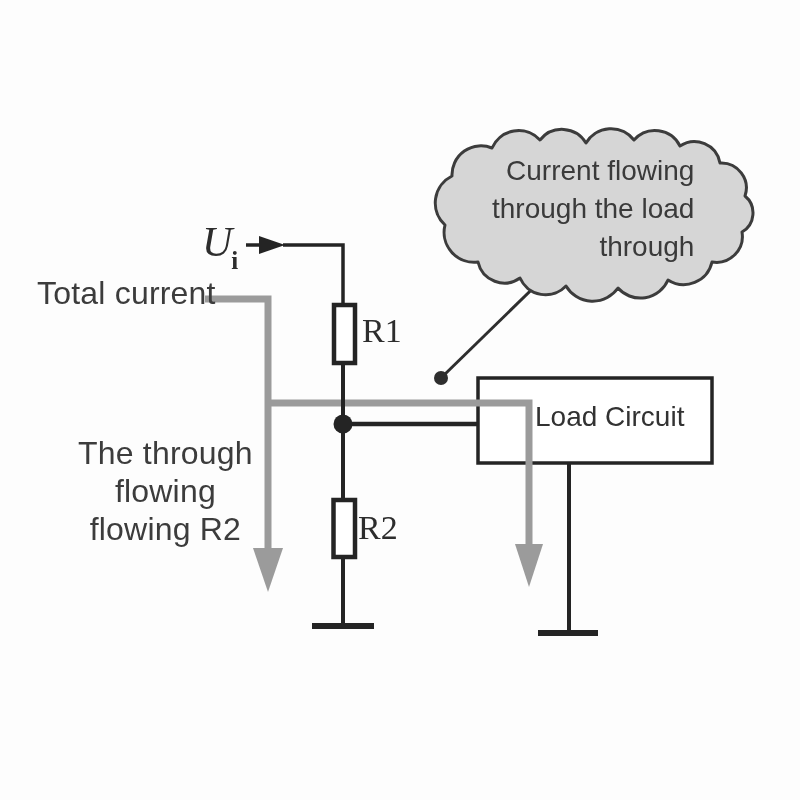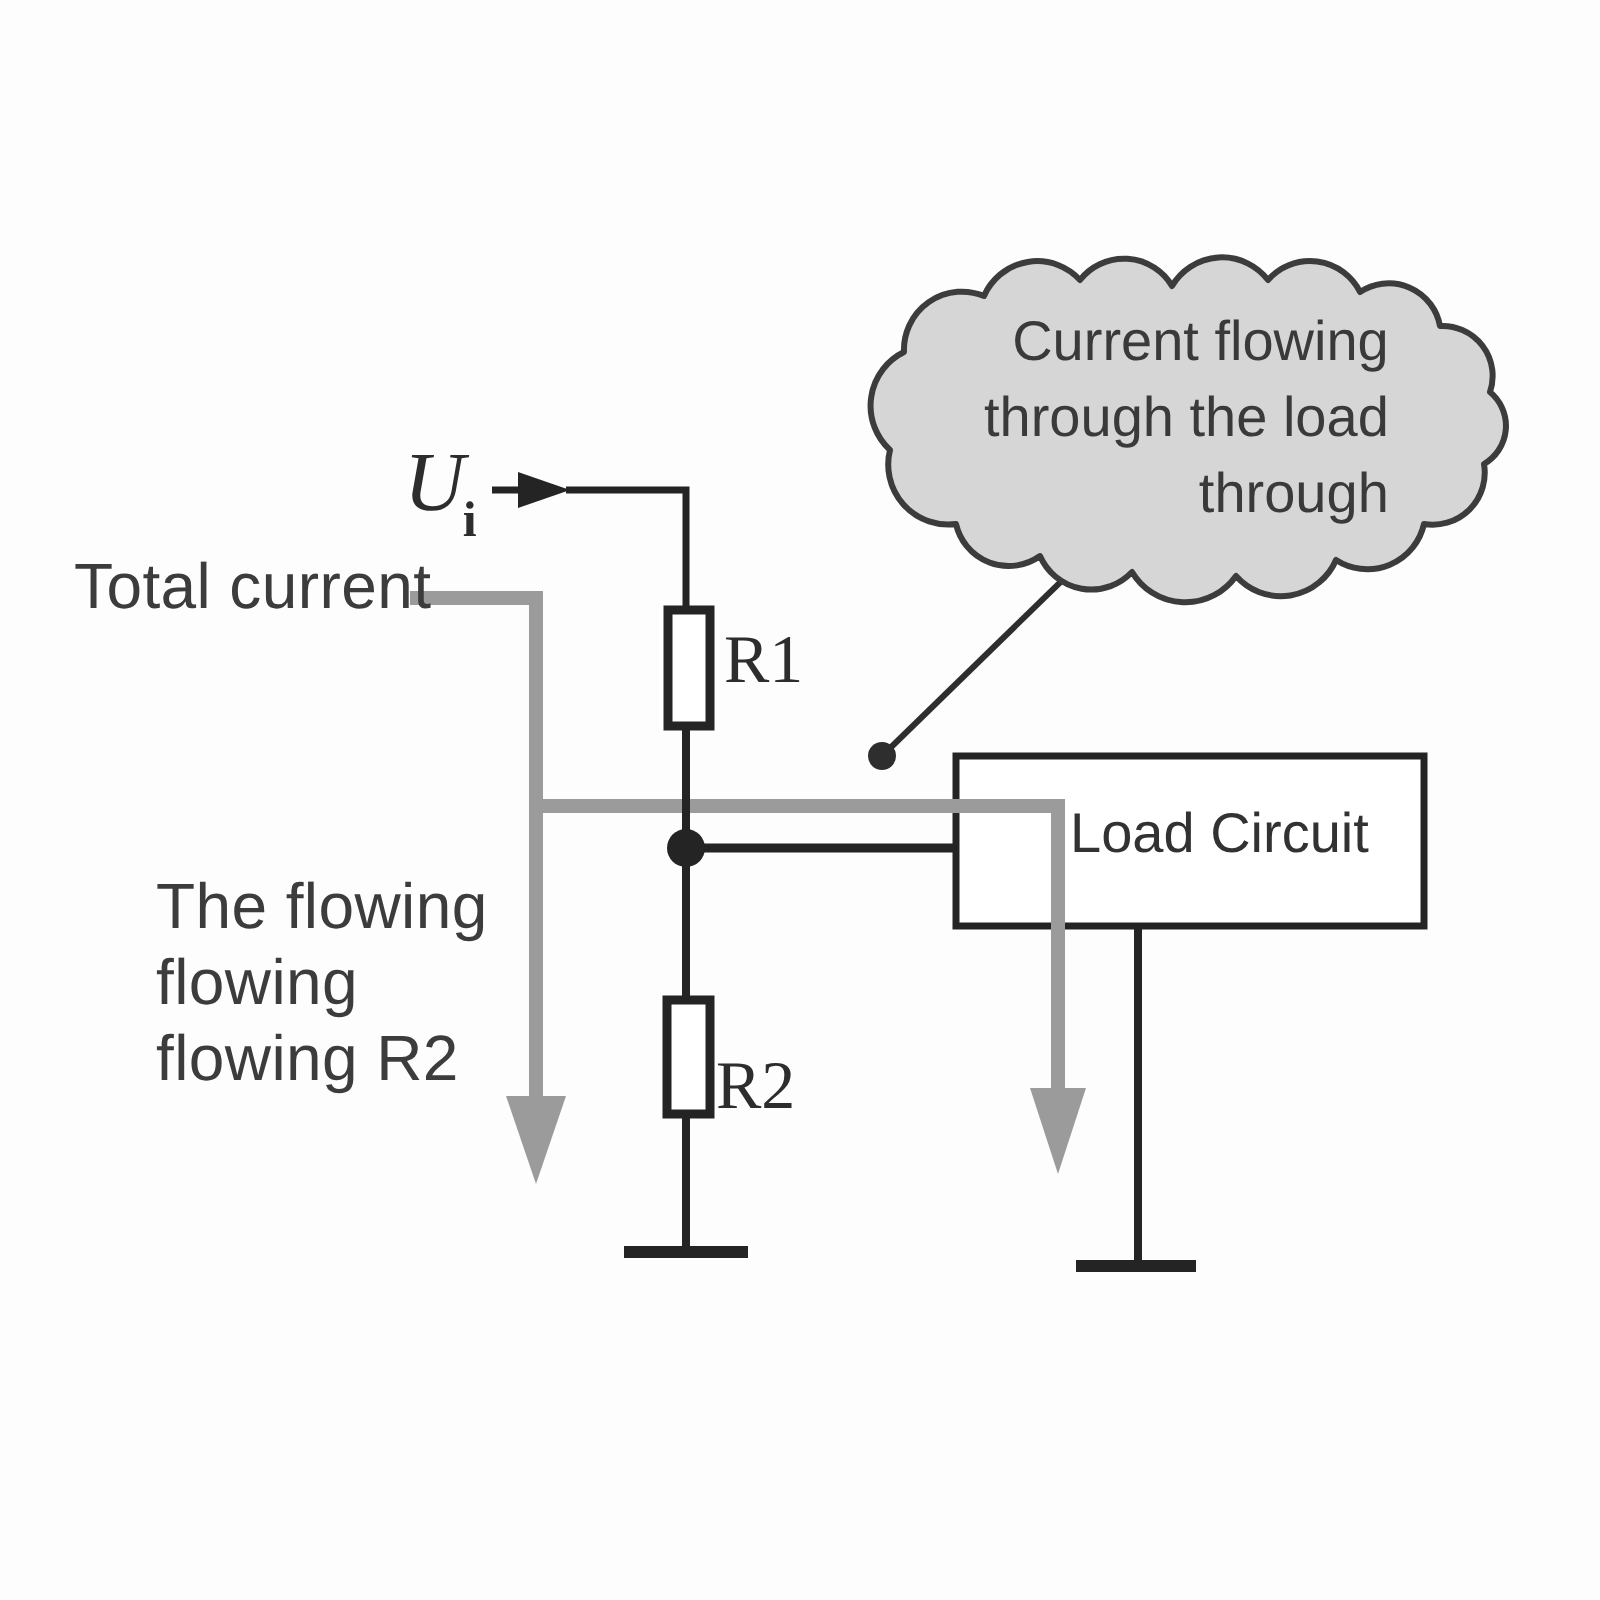--- a/index.html
+++ b/index.html
@@ -20,20 +20,21 @@
   .stage {
     position: relative;
     width: 800px; height: 800px;
     background: var(--bg);
   }
   .stage svg { position: absolute; left: 0; top: 0; }
   .lbl {
     position: absolute;
     color: var(--text);
     white-space: nowrap;
+    text-align: center;
   }
   .sans28 { font-size: 32px; line-height: 38px; letter-spacing: 0.2px; }
   .serif-lbl {
     font-family: "Liberation Serif", serif;
     font-size: 34px;
     line-height: 1;
     color: #2d2d2d;
   }
   .u-label { font-family: "Liberation Serif", serif; font-size: 42px; line-height: 1; color: #2d2d2d; }
   .u-label .sym { font-style: italic; }
@@ -115,28 +116,28 @@
     <circle cx="441" cy="378" r="7" fill="#2e2e2e"></circle>
   </svg>
 
   <div class="lbl u-label" style="left:202px; top:221px;">
     <span class="sym">U</span><sub>i</sub>
   </div>
 
   <div class="lbl sans28" style="left:37px; top:274px;">Total current</div>
 
   <div class="lbl sans28 multiline" style="left:78px; top:434px;">
-    <div>The flowing</div>
+    <div>The through</div>
     <div>flowing</div>
     <div>flowing R2</div>
   </div>
 
   <div class="lbl serif-lbl" style="left:362px; top:314px;">R1</div>
 
-  <div class="lbl serif-lbl" style="left:358px; top:511px;margin-top:16px;">R2</div>
+  <div class="lbl serif-lbl" style="left:358px; top:511px;">R2</div>
 
   <div class="load-text-box">Load Circuit</div>
 
   <div class="cloud-text multiline">
     <div>Current flowing</div>
     <div>through the load</div>
     <div>through</div>
   </div>
 
 </div>

